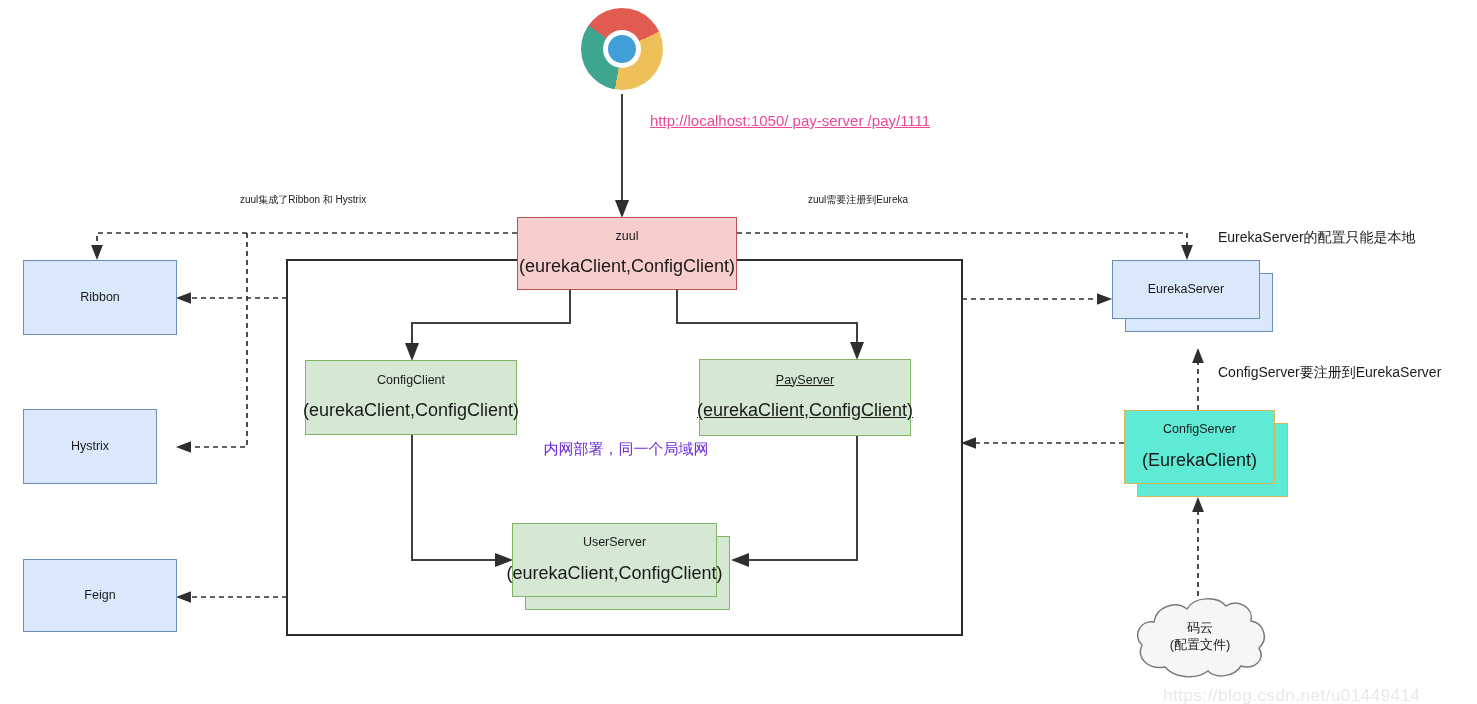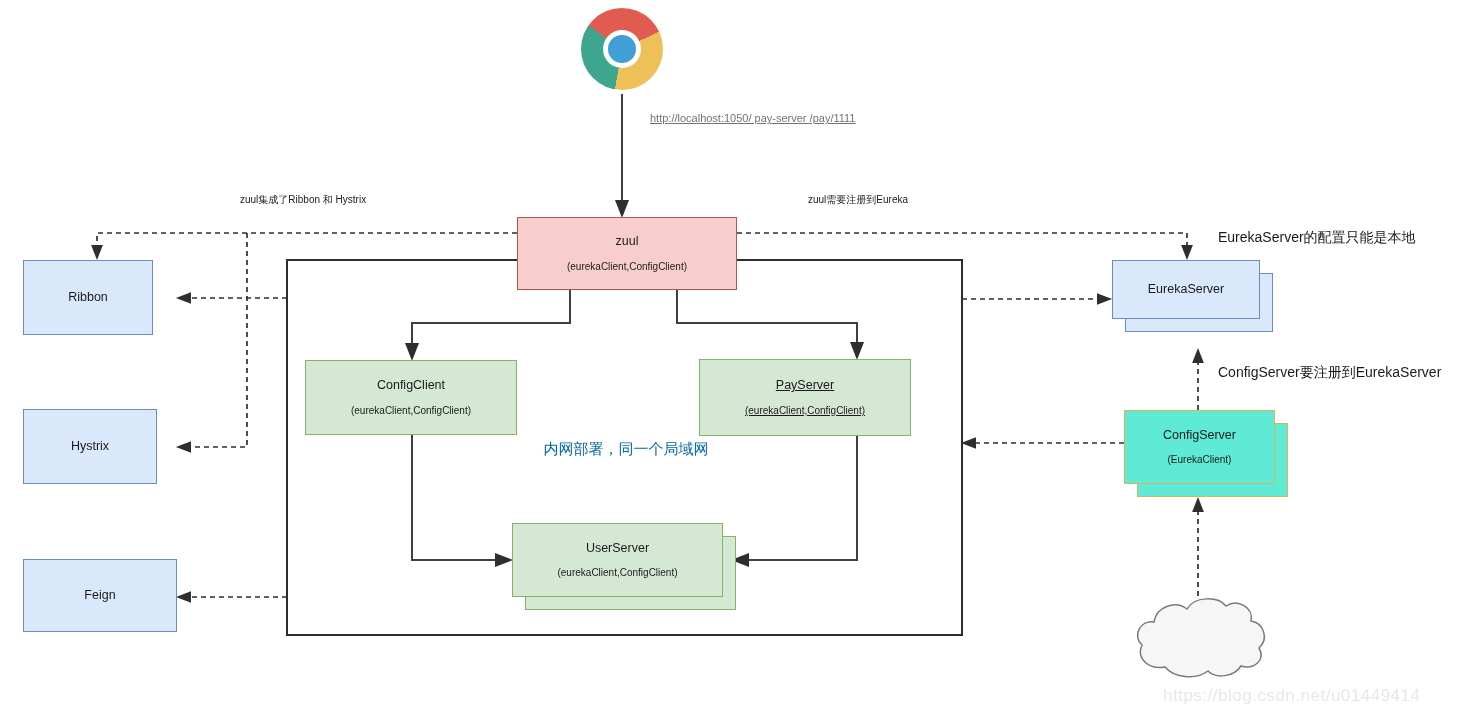--- a/index.html
+++ b/index.html
@@ -9,41 +9,41 @@
   }
   
   #wires{position:absolute;left:0;top:0;width:1477px;height:704px;}
   .solid{stroke:#3f3f3f;stroke-width:2;fill:none;}
   .dashed{stroke:#2e2e2e;stroke-width:1.7;fill:none;stroke-dasharray:5 4;}
   .frame{stroke:#2d2d2d;stroke-width:2;fill:none;}
   
   .node{position:absolute;box-sizing:border-box;display:flex;flex-direction:column;
         align-items:center;justify-content:center;text-align:center;
         font-size:12.5px;line-height:1.4;gap:9px;}
-  .node .sub{font-size:10px;}
+  .node .sub{font-size:18px;}
   .red-node{background:#f8cecc;border:1.5px solid #b85450;}
   .blue-node{background:#dae8fc;border:1.5px solid #6c8ebf;}
   .green-node{background:#d5e8d4;border:1.5px solid #82b366;}
   .yellow-node{background:#5eead4;border:1.5px solid #d6b656;}
   
   .stack{position:absolute;}
   .stack .shadow{position:absolute;left:13px;top:13px;width:100%;height:100%;box-sizing:border-box;}
   .stack .face{position:absolute;left:0;top:0;width:100%;height:100%;}
   
   .chrome{position:absolute;left:581px;top:8px;width:82px;height:82px;border-radius:50%;
     background:conic-gradient(from 305deg,#e15b50 0 120deg,#edc05a 120deg 245deg,#3ea58e 245deg 360deg);}
   .chrome .ring{position:absolute;left:22px;top:22px;width:38px;height:38px;border-radius:50%;background:#ffffff;}
   .chrome .core{position:absolute;left:27px;top:27px;width:28px;height:28px;border-radius:50%;background:#3f9fd6;}
   
   .lbl{position:absolute;font-size:10px;white-space:nowrap;}
   .lbl-sm{position:absolute;font-size:14px;white-space:nowrap;}
-  .url{position:absolute;left:650px;top:112px;font-size:11px;color:#737373;
+  .url{position:absolute;left:650px;top:112px;font-size:15px;color:#ec4899;
        text-decoration:underline;white-space:pre;cursor:pointer;}
   .alert{position:absolute;left:536px;top:440px;width:180px;text-align:center;
-         font-size:15px;color:#0369a1;}
+         font-size:15px;color:#6d28d9;}
   .watermark{position:absolute;left:1163px;top:686px;font-size:17px;color:#e7e7ee;
              letter-spacing:.5px;white-space:nowrap;}
   
   .cloud{position:absolute;left:1130px;top:592px;width:140px;height:90px;}
   .cloud .txt{position:absolute;left:0;top:16px;width:140px;height:58px;display:flex;
       flex-direction:column;align-items:center;justify-content:center;font-size:13px;line-height:1.3;}
 </style>
 </head>
 <body>
 
@@ -86,39 +86,39 @@
   <div class="lbl" style="left:808px;top:193px;">zuul需要注册到Eureka</div>
   <div class="lbl-sm" style="left:1218px;top:229px;">EurekaServer的配置只能是本地</div>
   <div class="lbl-sm" style="left:1218px;top:364px;">ConfigServer要注册到EurekaServer</div>
   <div class="alert">内网部署，同一个局域网</div>
 
   <div class="node red-node" style="left:517px;top:217px;width:220px;height:73px;">
     <span>zuul</span>
     <span class="sub">(eurekaClient,ConfigClient)</span>
   </div>
 
-  <div class="node blue-node" style="left:23px;top:260px;width:130px;height:75px;">
+  <div class="node blue-node" style="left:23px;top:260px;width:154px;height:75px;">
     <span>Ribbon</span>
   </div>
   <div class="node blue-node" style="left:23px;top:409px;width:134px;height:75px;">
     <span>Hystrix</span>
   </div>
   <div class="node blue-node" style="left:23px;top:559px;width:154px;height:73px;">
     <span>Feign</span>
   </div>
 
   <div class="node green-node" style="left:305px;top:360px;width:212px;height:75px;">
     <span>ConfigClient</span>
     <span class="sub">(eurekaClient,ConfigClient)</span>
   </div>
   <div class="node green-node" style="left:699px;top:359px;width:212px;height:77px;text-decoration:underline;">
     <span>PayServer</span>
     <span class="sub">(eurekaClient,ConfigClient)</span>
   </div>
-  <div class="stack" style="left:512px;top:523px;width:205px;height:74px;padding-left:6px;">
+  <div class="stack" style="left:512px;top:523px;width:205px;height:74px;">
     <div class="shadow green-node" style="position:absolute;"></div>
     <div class="node green-node face">
       <span>UserServer</span>
       <span class="sub">(eurekaClient,ConfigClient)</span>
     </div>
   </div>
 
   <div class="stack" style="left:1112px;top:260px;width:148px;height:59px;">
     <div class="shadow blue-node" style="position:absolute;"></div>
     <div class="node blue-node face">
@@ -132,17 +132,21 @@
       <span class="sub">(EurekaClient)</span>
     </div>
   </div>
 
   <div class="cloud">
     <svg width="140" height="90" viewBox="0 0 140 90">
       <path d="M35,75 C18,78 6,66 12,53 C2,44 10,28 24,30 C26,15 45,8 57,17
                C64,4 88,4 96,14 C108,6 124,16 121,29 C134,31 139,47 129,56
                C136,68 124,78 111,74 C104,85 86,87 78,79 C66,88 44,86 35,75 Z" fill="#f6f6f6" stroke="#7a7a7a" stroke-width="1.5"></path>
     </svg>
+    <div class="txt">
+      <span>码云</span>
+      <span>(配置文件)</span>
+    </div>
   </div>
 
   <div class="watermark">https://blog.csdn.net/u01449414</div>
 
 </div>
 
 </body></html>

